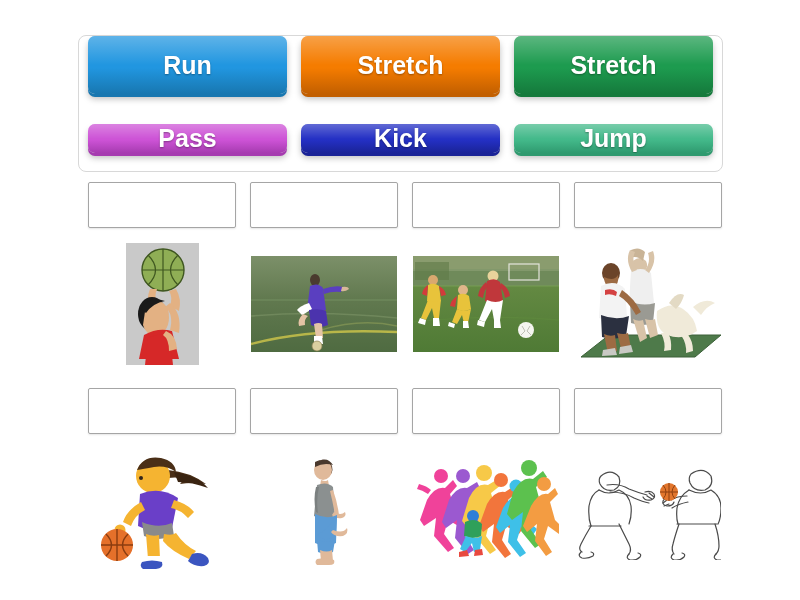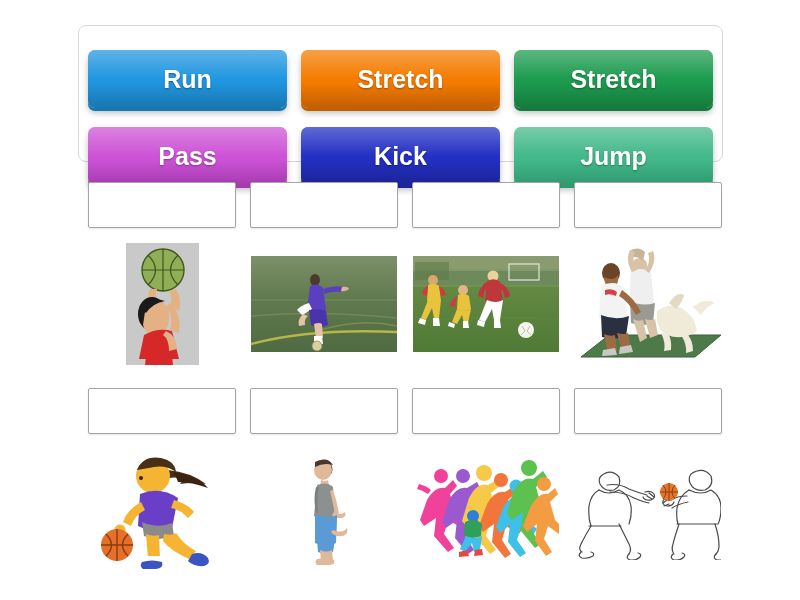--- a/index.html
+++ b/index.html
@@ -3,26 +3,26 @@
 <meta charset="utf-8">
 <style>
   html,body{margin:0;padding:0;}
   body{
     width:800px;height:600px;background:#ffffff;
     font-family:"Liberation Sans", sans-serif;
     overflow:hidden;position:relative;
   }
   
   #word-bank{
-    position:absolute;left:78px;top:25px;width:645px;height:137px;
+    position:absolute;left:78px;top:35px;width:645px;height:137px;
     border:1px solid #d8d8d8;border-radius:8px;background:#fff;
-    box-sizing:border-box;padding:24px 9px;
+    box-sizing:border-box;padding:0 9px;
   }
   .bank-row{display:flex;gap:14px;height:58px;}
-  .bank-row + .bank-row{margin-top:19px;}
+  .bank-row + .bank-row{margin-top:1px;align-items:flex-end;}
   .word-tile{
     flex:1 1 0;border-radius:7px;position:relative;
     display:flex;align-items:center;justify-content:center;
     color:#fff;font-size:25px;font-weight:bold;
     text-shadow:0 1px 2px rgba(0,0,0,.35);
     box-shadow:0 3px 0 rgba(0,0,0,.22), 0 4px 5px rgba(0,0,0,.22);
     cursor:pointer;user-select:none;overflow:hidden;
   }
   .word-tile::before{
     content:"";position:absolute;left:0;right:0;top:0;height:50%;

